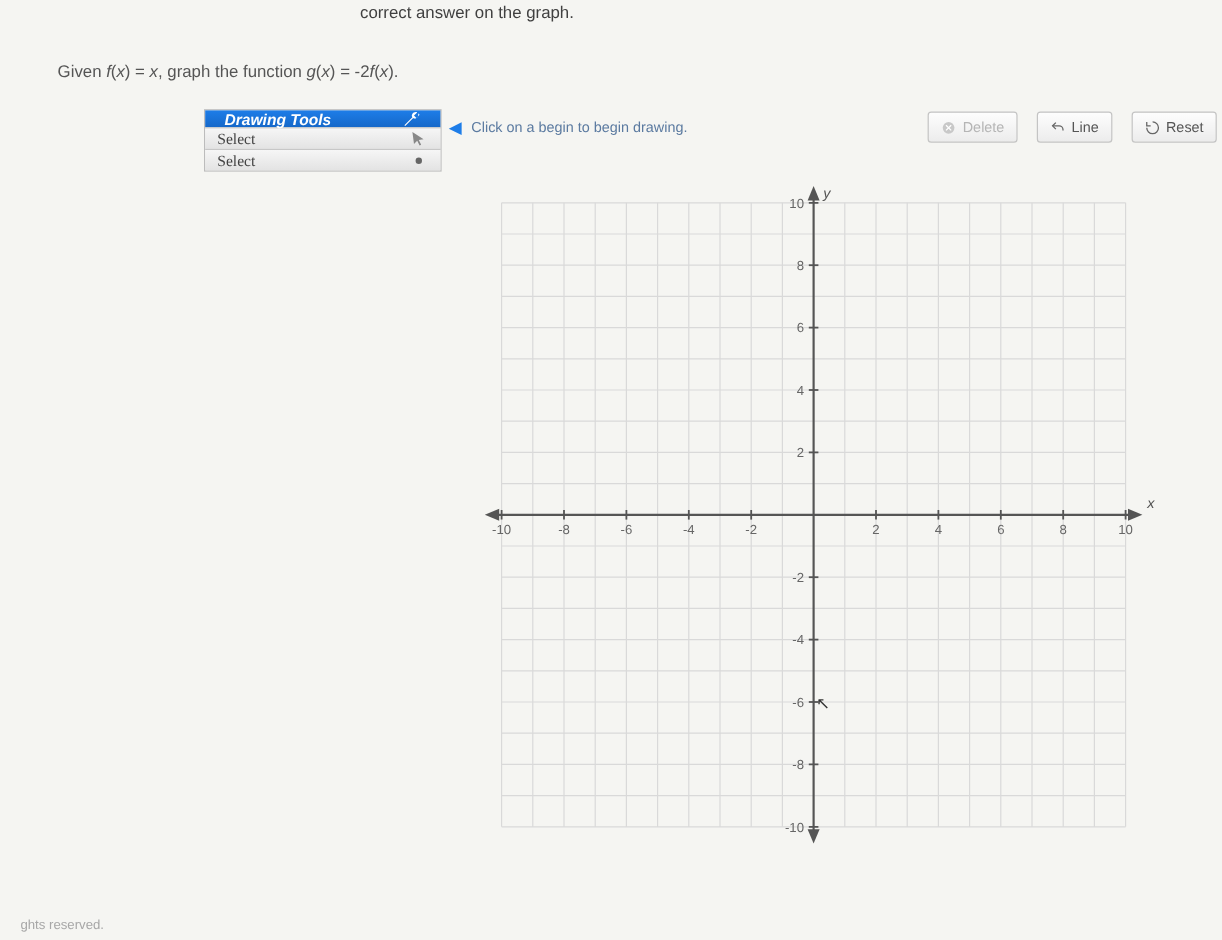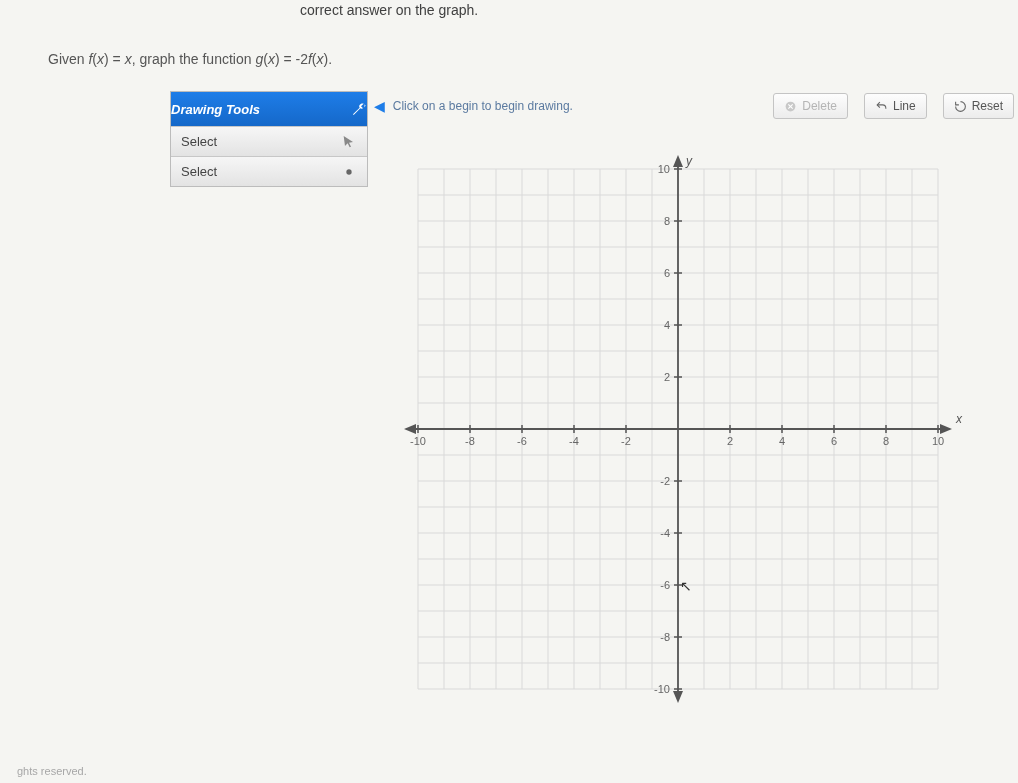--- a/index.html
+++ b/index.html
@@ -36,42 +36,43 @@
     }
     .tools-col {
       width: 198px;
       border: 1px solid #bcbcbc;
     }
     .tools-header {
       background: linear-gradient(#1e7de8, #1568c9);
       color: #fff;
       font-size: 13px;
       font-weight: bold;
-      height: 34px;
+      height: 14px;
       display: flex;
       align-items: center;
       justify-content: space-between;
-      padding: 0 0;
+      padding: 0 16px;
       font-style: italic;
     }
     .tools-header .wrench {
       width: 16px; height: 16px;
       display: inline-block;
     }
     .tool-item {
       background: linear-gradient(#f6f6f6, #e3e3e3);
       border-top: 1px solid #c7c7c7;
-      height: 30px;
+      height: 18px;
       display: flex;
       align-items: center;
       justify-content: space-between;
       padding: 0 10px;
       font-size: 13px;
       color: #444;
       cursor: pointer;
+      font-family: Liberation Serif, serif;
     }
     .tool-icon {
       width: 16px; height: 16px;
       display: inline-block;
       color: #888;
     }
     .canvas-col {
       flex: 1;
       position: relative;
     }

